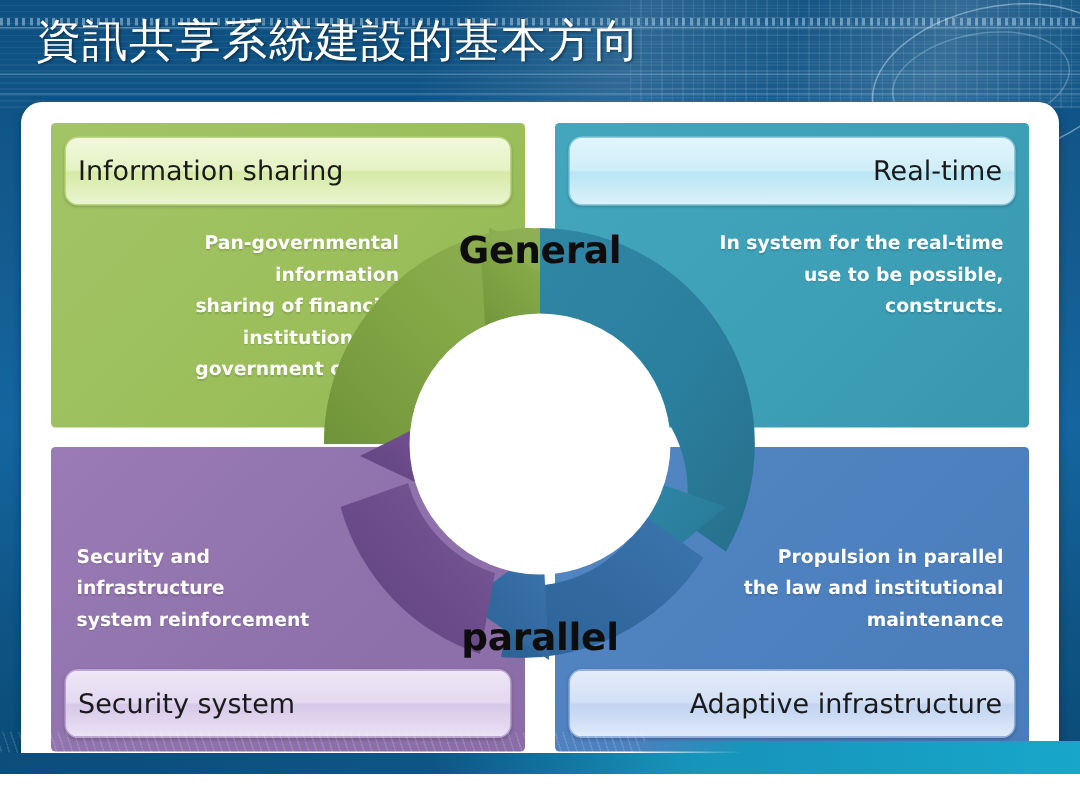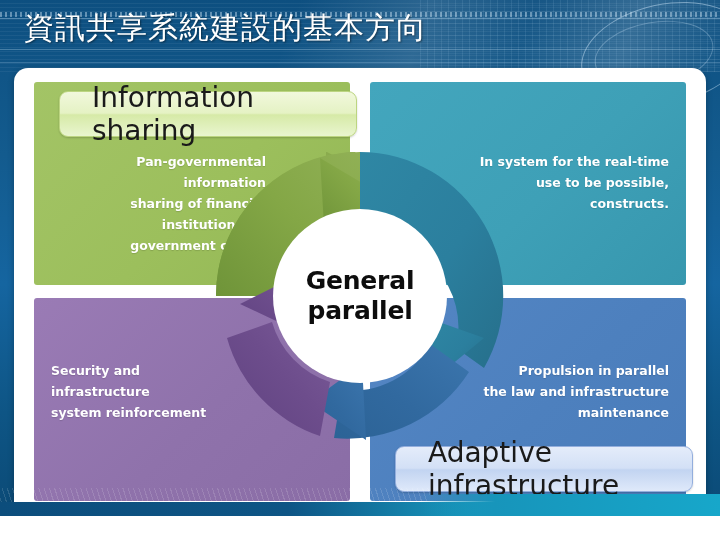--- a/index.html
+++ b/index.html
@@ -118,25 +118,25 @@
     border-radius: 3px;
   }
   .quad-tl { left: 0;   top: 0;   background: linear-gradient(135deg, #a3c466 0%, #9cbf5c 55%, #93b755 100%); }
   .quad-tr { left: 336px; top: 0; background: linear-gradient(135deg, #43a6bd 0%, #3ea0b7 55%, #3797ae 100%); }
   .quad-bl { left: 0;   top: 216px; background: linear-gradient(135deg, #9a7bb5 0%, #8f72ab 55%, #8a6da6 100%); }
   .quad-br { left: 336px; top: 216px; background: linear-gradient(135deg, #5486c4 0%, #4d80be 55%, #4a7cba 100%); }
 
   
   .pill {
     position: absolute;
-    left: 25px; width: 298px; height: 46px;
+    left: 9px; width: 298px; height: 46px;
     border-radius: 9px;
     display: flex; align-items: center;
-    padding: 0 32px;
-    font-size: 28px;
+    padding: 0 8px;
+    font-size: 18px;
     color: #1a1a1a;
     font-family: "DejaVu Sans", "Liberation Sans", sans-serif;
     box-shadow: 0 1px 2px rgba(0,0,0,.18);
   }
   .pill-top { top: 9px; }
   .pill-bottom { bottom: 9px; }
 
   .pill-green {
     background: linear-gradient(180deg, #f1f8dc 0%, #e5f2c4 48%, #d6eaa7 52%, #e9f5cf 100%);
     border: 1px solid #bcd581;
@@ -181,21 +181,21 @@
     width: 288px; height: 288px;
     z-index: 3;
   }
   #cycle svg { display: block; }
 
   #center-label {
     position: absolute;
     left: 182px; top: 70px;
     width: 288px; height: 288px;
     display: flex; flex-direction: column;
-    align-items: center; justify-content: center;
+    align-items: center; justify-content: space-between;
     z-index: 4;
     pointer-events: none;
   }
   #center-label span {
     font-size: 25px;
     font-weight: bold;
     color: #0d0d0d;
     line-height: 30px;
     font-family: "DejaVu Sans", "Liberation Sans", sans-serif;
     letter-spacing: -0.2px;
@@ -223,34 +223,36 @@
 
       <div class="quad quad-tl">
         <div class="pill pill-top pill-green">Information sharing</div>
         <div class="body-text bt-tl">Pan-governmental information
 sharing of financial
 institution and
 government offices</div>
       </div>
 
       <div class="quad quad-tr">
+        <div class="pill pill-top pill-teal">Real-time</div>
         <div class="body-text bt-tr">In system for the real-time
 use to be possible,
 constructs.</div>
       </div>
 
       <div class="quad quad-bl">
         <div class="body-text bt-bl">Security and
 infrastructure
 system reinforcement</div>
+        <div class="pill pill-bottom pill-purple">Security system</div>
       </div>
 
       <div class="quad quad-br">
         <div class="body-text bt-br">Propulsion in parallel
-the law and infrastructure
+the law and institutional
 maintenance</div>
         <div class="pill pill-bottom pill-blue">Adaptive infrastructure</div>
       </div>
 
       <div id="cycle">
         <svg width="288" height="288" viewBox="0 0 288 288">
           <defs>
             <linearGradient id="gGreen" x1="0" y1="1" x2="1" y2="0">
               <stop offset="0%" stop-color="#6f9439"></stop>
               <stop offset="55%" stop-color="#84a746"></stop>

